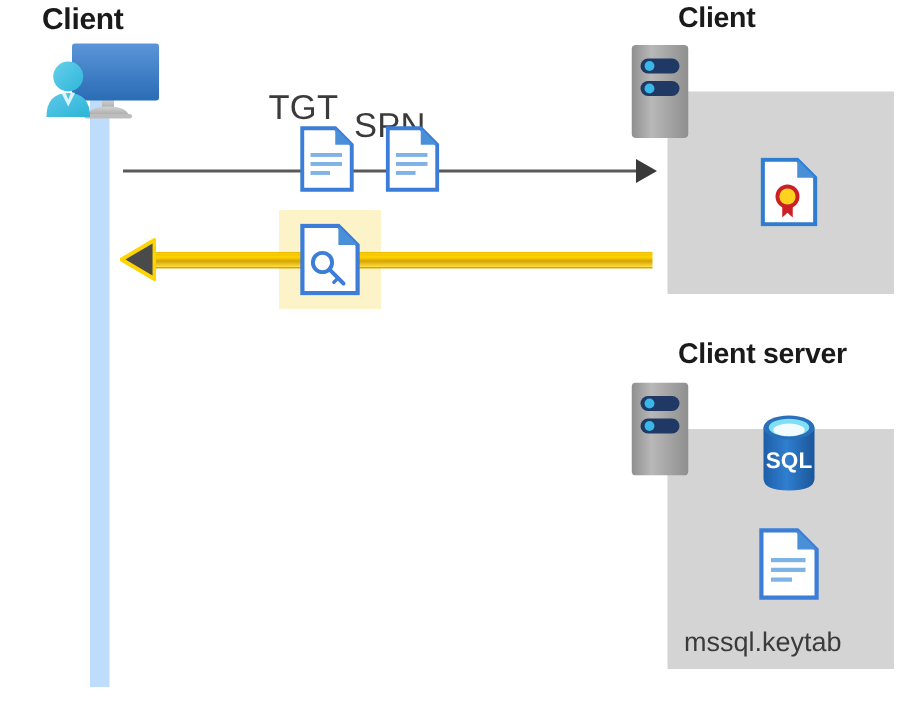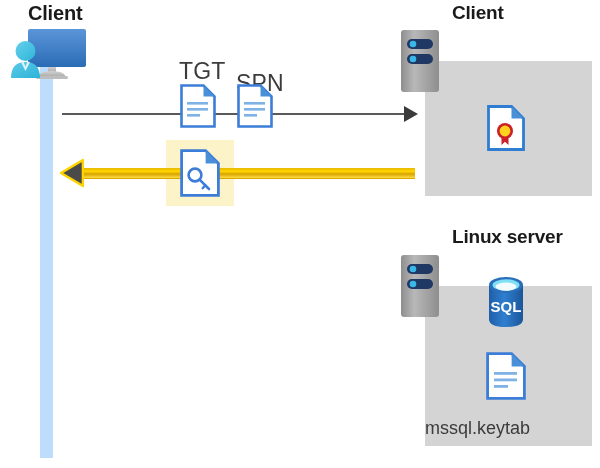--- a/index.html
+++ b/index.html
@@ -10,21 +10,21 @@
   #canvas {
     position: relative;
     width: 596px;
     height: 468px;
     background: #ffffff;
     font-family: "Liberation Sans", sans-serif;
     overflow: hidden;
   }
 
   
-  .abs { position: absolute; }
+  .abs { position: absolute; margin-left: 20px; }
 
   
   .title {
     position: absolute;
     font-weight: bold;
     color: #1a1a1a;
     line-height: 1.12;
     letter-spacing: -0.2px;
   }
   #client-title  { left: 28px;  top: 2px;   font-size: 20px; }
@@ -92,20 +92,21 @@
     color: #3b3b3b;
     letter-spacing: 0.2px;
   }
   #tgt-label { left: 179px; top: 58px; }
   #spn-label { left: 236px; top: 58px; margin-top: 12px; }
 
   #keytab-label {
     position: absolute;
     left: 425px; top: 418px;
     width: 167px;
+    text-align: center;
     font-size: 18px;
     color: #3b3b3b;
   }
 
   
   #tgt-doc      { left: 180px; top: 84px;  width: 36px; height: 44px; }
   #spn-doc      { left: 237px; top: 84px;  width: 36px; height: 44px; }
   #key-doc      { left: 180px; top: 149px; width: 40px; height: 48px; }
   #cert-doc     { left: 487px; top: 105px; width: 38px; height: 46px; }
   #keytab-doc   { left: 486px; top: 352px; width: 40px; height: 48px; }
@@ -241,21 +242,21 @@
   <div class="abs server-icon" id="linux-server">
     <svg width="38" height="62" viewBox="0 0 38 62">
       <rect x="0" y="0" width="38" height="62" rx="3" fill="url(#srvGrad1)"></rect>
       <rect x="6" y="9" width="26" height="10" rx="5" fill="#1f3864"></rect>
       <circle cx="12" cy="14" r="3.3" fill="#39b8e8"></circle>
       <rect x="6" y="24" width="26" height="10" rx="5" fill="#1f3864"></rect>
       <circle cx="12" cy="29" r="3.3" fill="#39b8e8"></circle>
     </svg>
   </div>
 
-  <div class="title" id="linux-title">Linux server</div>
+  <div class="title" id="linux-title">Client server</div>
 
   <div class="abs" id="sql-db">
     <svg width="42" height="52" viewBox="0 0 42 52">
       <defs>
         <linearGradient id="sqlBody" x1="0" y1="0" x2="1" y2="0">
           <stop offset="0%" stop-color="#1f5ea8"></stop>
           <stop offset="45%" stop-color="#2f7fd0"></stop>
           <stop offset="100%" stop-color="#1c5599"></stop>
         </linearGradient>
       </defs>

